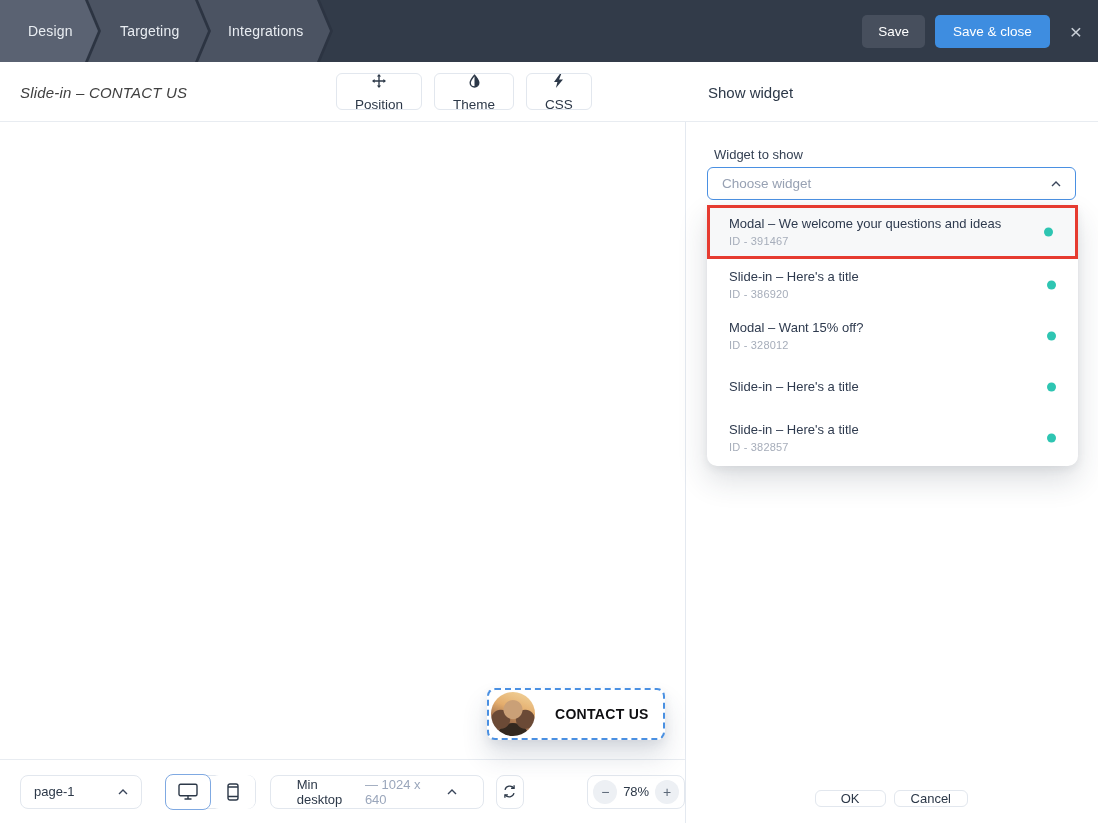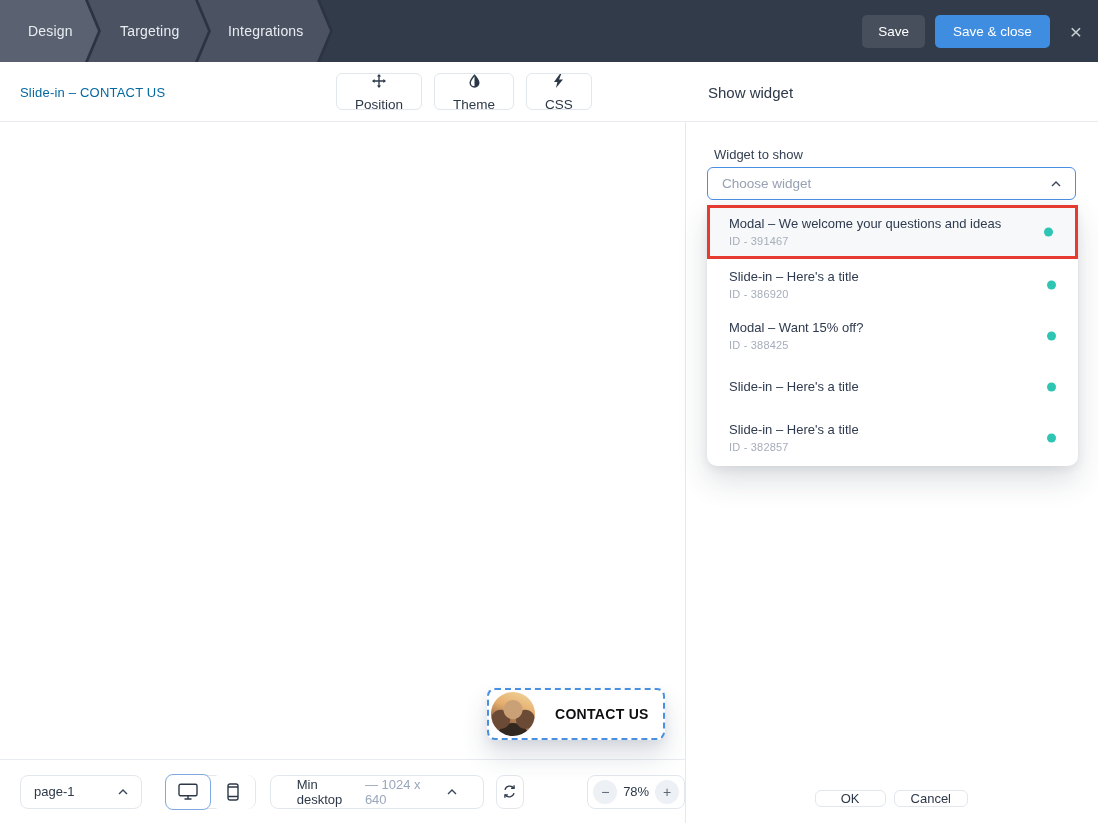--- a/index.html
+++ b/index.html
@@ -33,21 +33,21 @@
   .tbtn {
     height:33px; border:none; border-radius:5px; font-size:13.5px;
     font-family:inherit; color:#ffffff; cursor:pointer; padding:0 16px;
   }
   .tbtn-save { background:#474f5d; }
   .tbtn-saveclose { background:#3e8de0; padding:0 18px; }
   .close-x { color:#c9cfd7; font-size:21px; line-height:1; margin-left:10px; cursor:pointer; font-weight:300; }
 
   
   .header { position:relative; height:60px; background:#fff; border-bottom:1px solid #e8ecf1; }
-  .header-title { position:absolute; left:20px; top:50%; transform:translateY(-50%); font-size:13px; color:#0369a1; letter-spacing:.2px; }
+  .header-title { position:absolute; left:20px; top:50%; transform:translateY(-50%); font-size:15px; color:#404040; letter-spacing:.2px;font-style:italic; }
   .header-actions { position:absolute; left:336px; top:11px; display:flex; gap:12px; }
   .hbtn {
     height:37px; border:1px solid #e2e7ee; border-radius:6px; background:#fff;
     color:#2c3848; font-size:13.5px; font-family:inherit; display:flex; align-items:center;
     gap:9px; padding:0 18px; cursor:pointer;flex-direction:column;
   }
   .panel-title { position:absolute; left:708px; top:50%; transform:translateY(-50%); font-size:15px; color:#2c3848; }
 
   
   .page-body { display:flex; height:701px; }
@@ -271,21 +271,21 @@
         <div class="dd-id">ID - 391467</div>
         <span class="dd-dot"></span>
       </div>
       <div class="dd-item">
         <div class="dd-title">Slide-in – Here's a title</div>
         <div class="dd-id">ID - 386920</div>
         <span class="dd-dot"></span>
       </div>
       <div class="dd-item">
         <div class="dd-title">Modal – Want 15% off?</div>
-        <div class="dd-id">ID - 388425</div>
+        <div class="dd-id">ID - 328012</div>
         <span class="dd-dot"></span>
       </div>
       <div class="dd-item">
         <div class="dd-title">Slide-in – Here's a title</div>
         <span class="dd-dot"></span>
       </div>
       <div class="dd-item">
         <div class="dd-title">Slide-in – Here's a title</div>
         <div class="dd-id">ID - 382857</div>
         <span class="dd-dot"></span>

